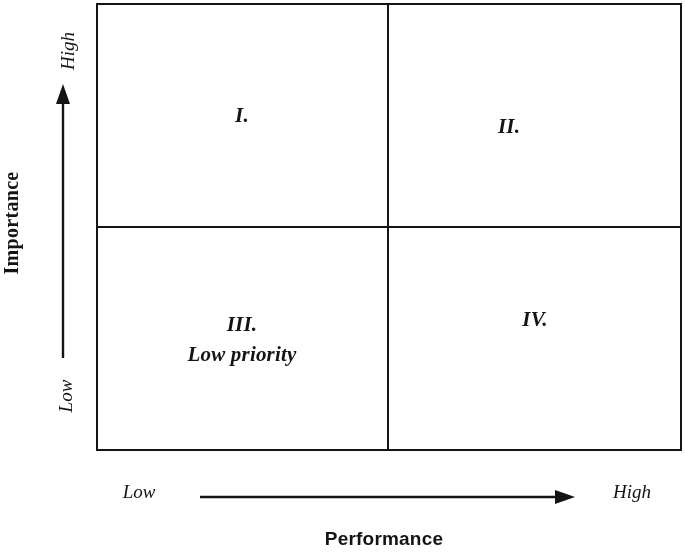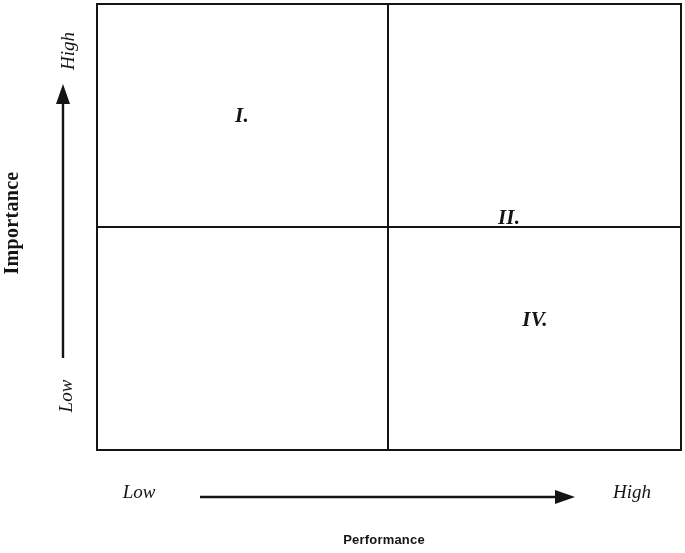--- a/index.html
+++ b/index.html
@@ -34,21 +34,21 @@
     left:96px;top:225.8px;
     width:586px;height:2.4px;
     background:var(--line);
   }
   .quadrant{
     position:absolute;
     display:flex;align-items:center;justify-content:center;
     text-align:center;
   }
   .q1{left:96px;top:3px;width:292px;height:224px;}
-  .q2{left:388px;top:8px;width:242px;height:224px;align-items:flex-end;}
+  .q2{left:388px;top:14px;width:242px;height:224px;}
   .q3{left:96px;top:227px;width:292px;height:224px;}
   .q4{left:388px;top:227px;width:294px;height:184px;}
   .q-text{
     font-weight:bold;font-style:italic;
     font-size:21px;line-height:30px;
     letter-spacing:0.2px;
   }
   .rot{
     position:absolute;
     transform:translate(-50%,-50%) rotate(-90deg);
@@ -71,21 +71,21 @@
     position:absolute;
     transform:translate(-50%,-50%);
     white-space:nowrap;
   }
   .x-low{left:139px;top:492px;}
   .x-high{left:632px;top:492px;}
   .x-title{
     left:384px;top:539px;
     font-family:"Liberation Sans", sans-serif;
     font-weight:bold;
-    font-size:13px;
+    font-size:19px;
     letter-spacing:0.2px;
   }
   .overlay{
     position:absolute;left:0;top:0;
     pointer-events:none;
   }
 </style>
 </head>
 <body>
 
@@ -109,20 +109,26 @@
   <div class="quadrant q1">
     <div class="q-text">
       <div>I.</div>
     </div>
   </div>
   <div class="quadrant q2">
     <div class="q-text">
       <div>II.</div>
     </div>
   </div>
+  <div class="quadrant q3">
+    <div class="q-text">
+      <div>III.</div>
+      <div>Low priority</div>
+    </div>
+  </div>
   <div class="quadrant q4">
     <div class="q-text">
       <div>IV.</div>
     </div>
   </div>
 
   <div class="rot y-title">Importance</div>
   <div class="rot axis-end y-high">High</div>
   <div class="rot axis-end y-low">Low</div>
 

